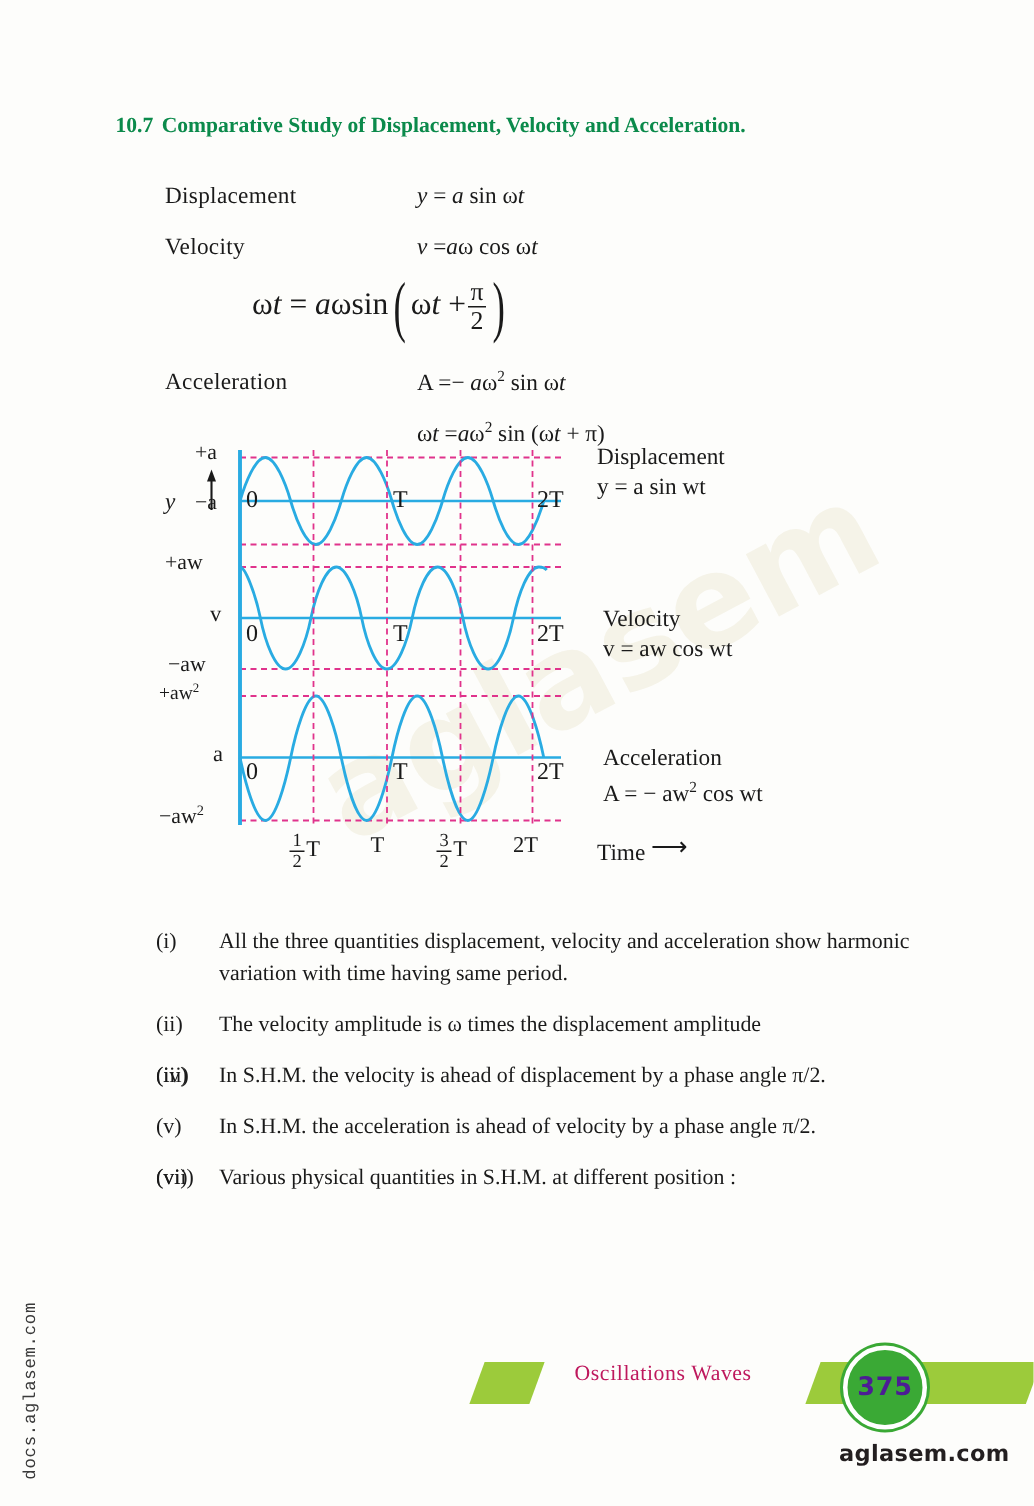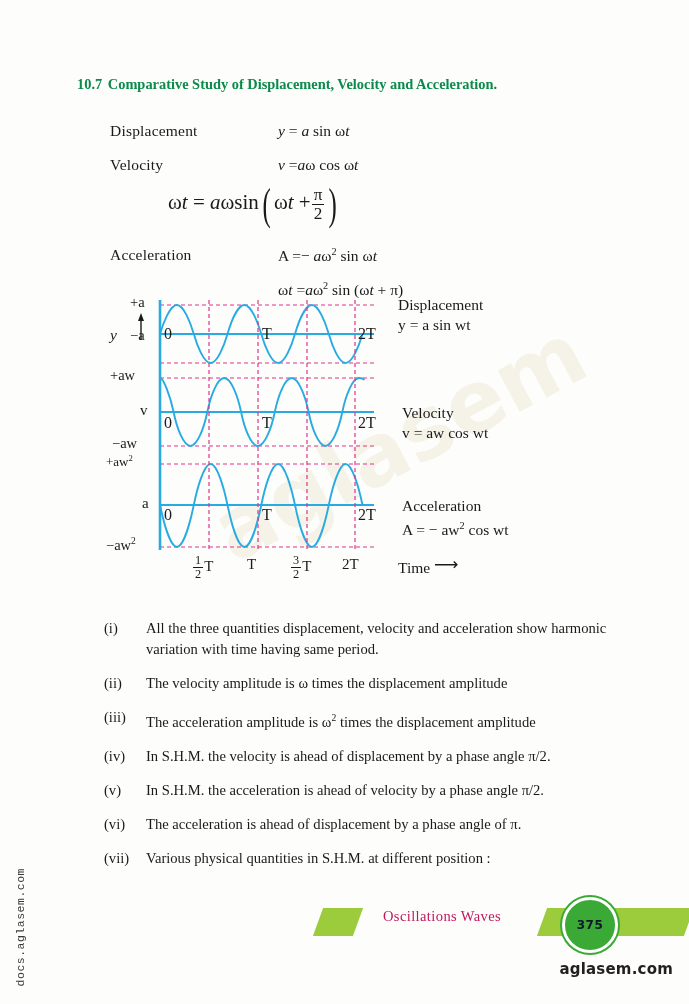--- a/index.html
+++ b/index.html
@@ -196,24 +196,24 @@
   .page-badge {
     position: absolute;
     left: 562px;
     top: 897px;
     width: 50px;
     height: 50px;
     border-radius: 50%;
     background: #3aa935;
     border: 3px solid #ffffff;
     box-shadow: 0 0 0 2px #3aa935;
-    color: #0f172a;
+    color: #4c1d95;
     font-family: "DejaVu Sans", sans-serif;
     font-weight: bold;
-    font-size: 12px;
+    font-size: 17px;
     display: flex;
     align-items: center;
     justify-content: center;
     letter-spacing: 0.5px;
   }
   .brand {
     position: absolute;
     right: 16px;
     top: 960px;
     font-family: "DejaVu Sans", sans-serif;
@@ -399,36 +399,34 @@
       <span>All the three quantities displacement, velocity and acceleration show harmonic variation with time having same period.</span>
     </div>
 
     <div class="point">
       <span class="marker">(ii)</span>
       <span>The velocity amplitude is ω times the displacement amplitude</span>
     </div>
 
     <div class="point">
       <span class="marker">(iii)</span>
-      <span><span>The acceleration amplitude is ω</span><span class="sup">2</span><span> times the displacement amplitude</span></span>
     </div>
 
     <div class="point">
       <span class="marker">(iv)</span>
       <span>In S.H.M. the velocity is ahead of displacement by a phase angle π/2.</span>
     </div>
 
     <div class="point">
       <span class="marker">(v)</span>
       <span>In S.H.M. the acceleration is ahead of velocity by a phase angle π/2.</span>
     </div>
 
     <div class="point">
       <span class="marker">(vi)</span>
-      <span> The acceleration is ahead of displacement by a phase angle of π.</span>
     </div>
 
     <div class="point wide">
       <span class="marker">(vii)</span>
       <span>Various physical quantities in S.H.M. at different position :</span>
     </div>
   </div>
 
   <div class="footer-bar-left"></div>
   <div class="footer-title">Oscillations Waves</div>

